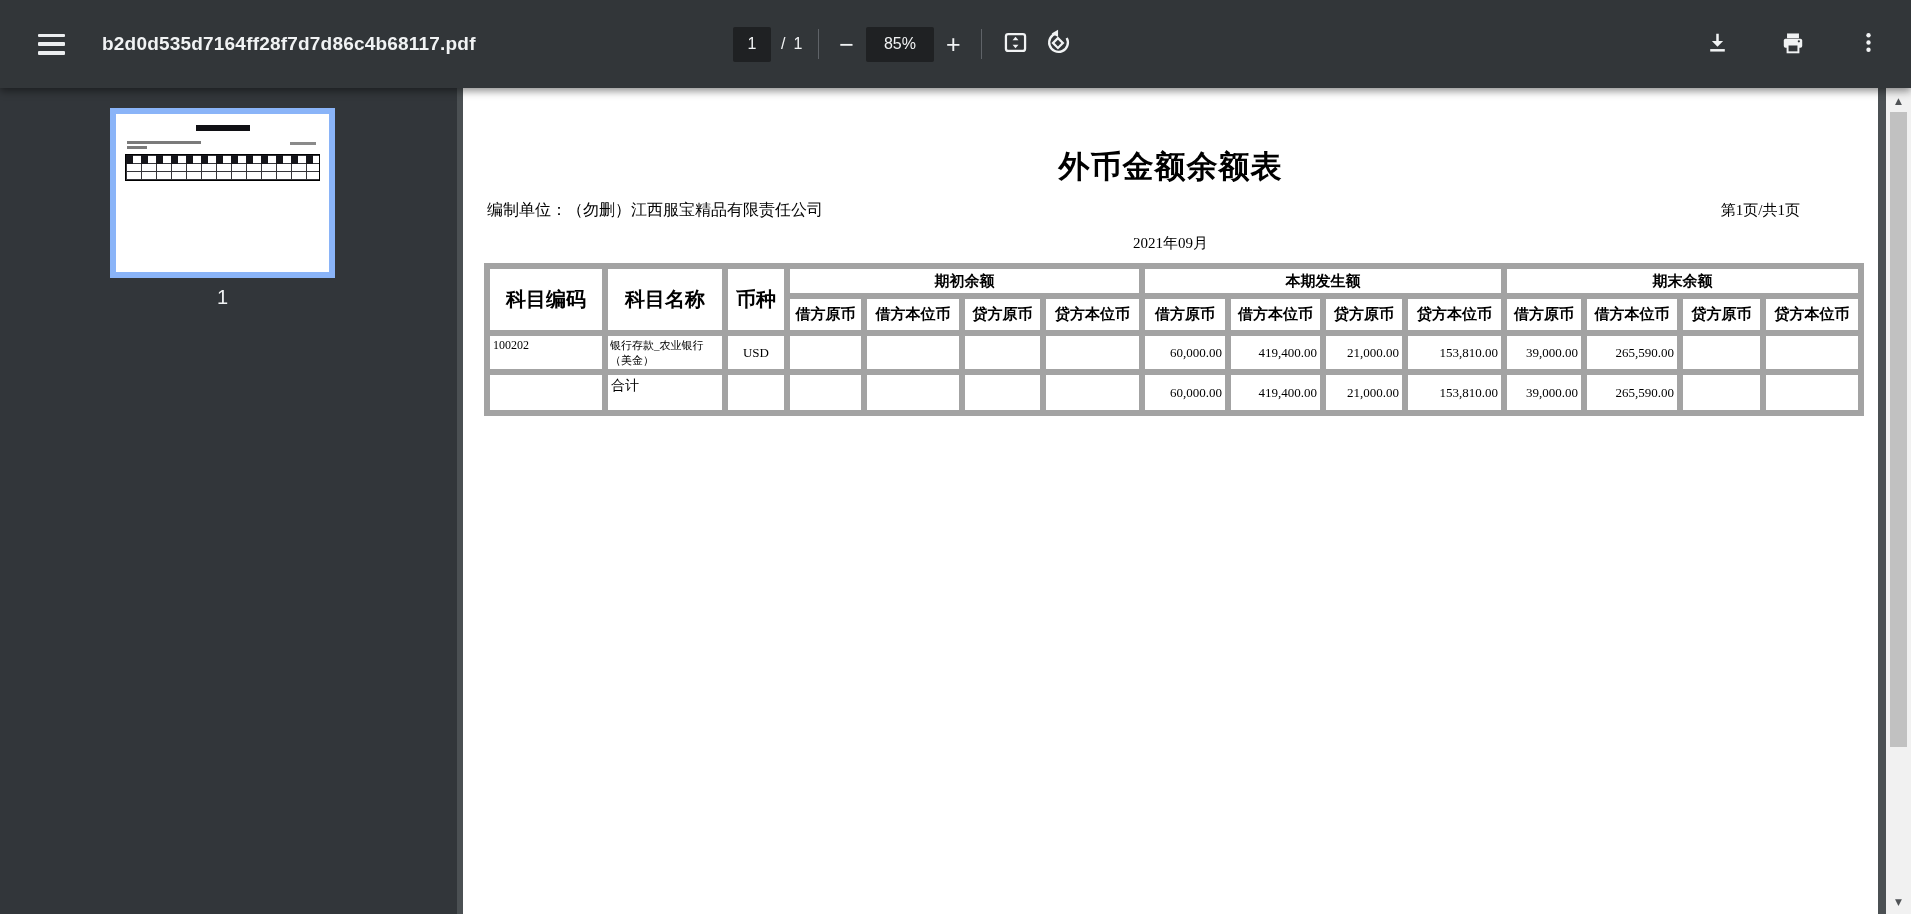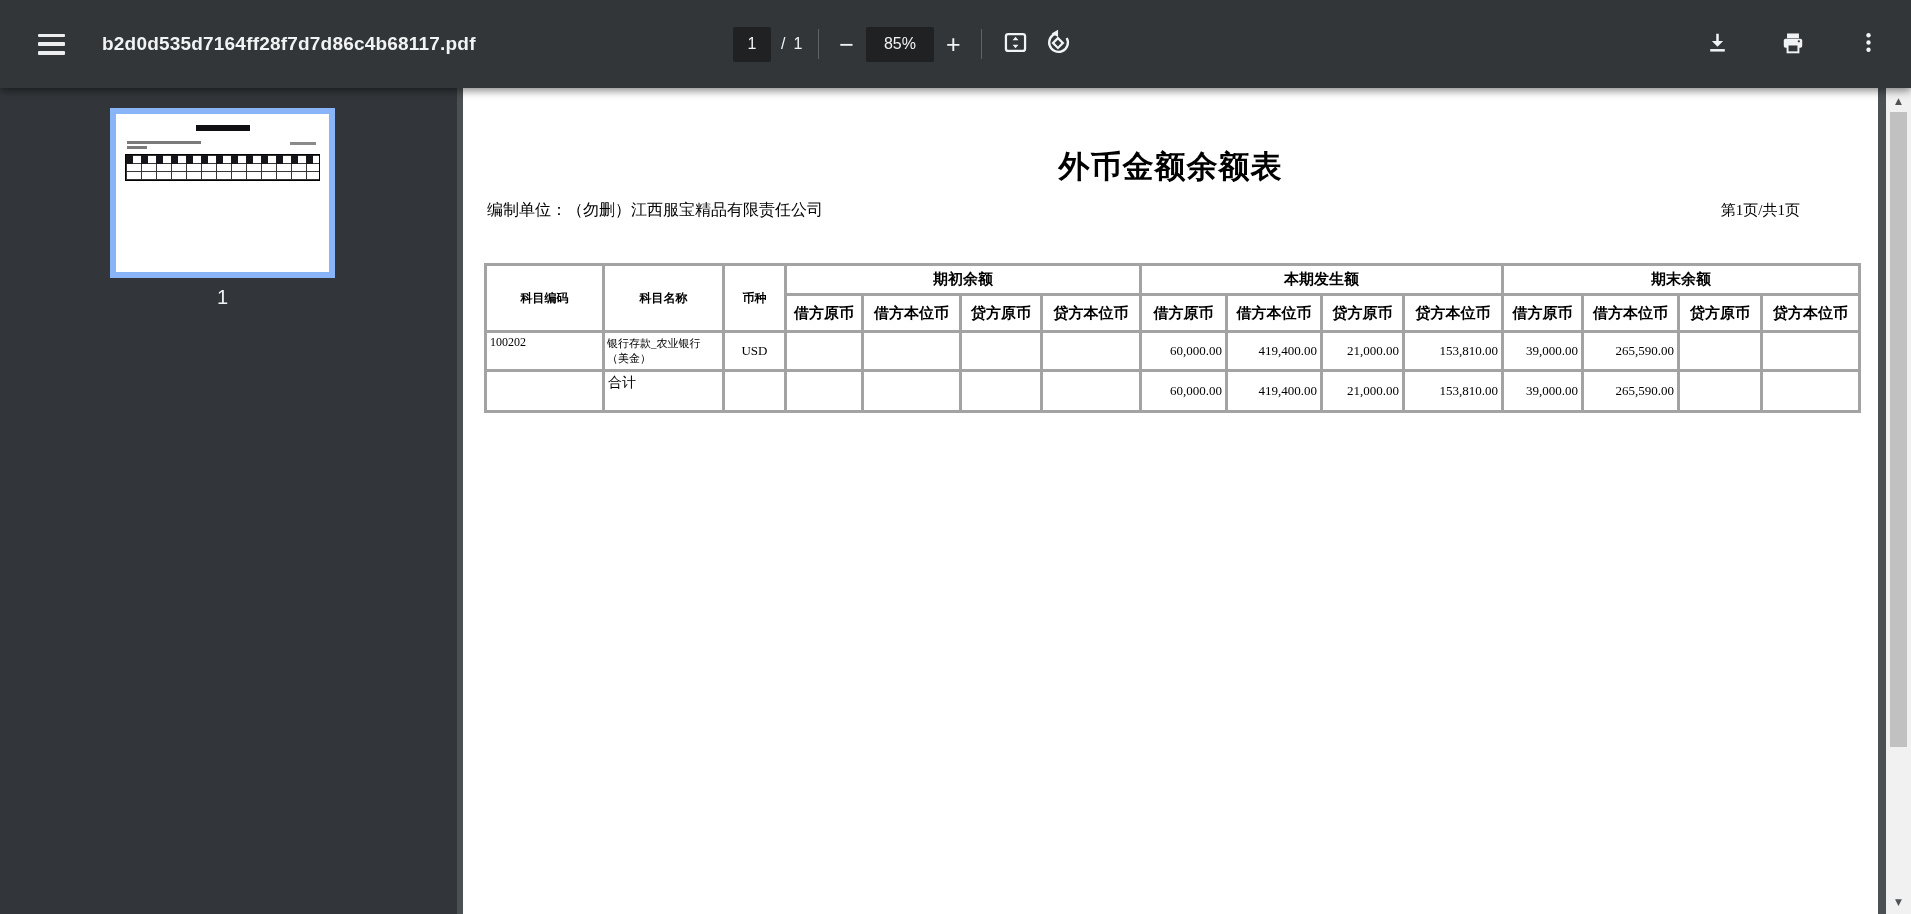--- a/index.html
+++ b/index.html
@@ -50,23 +50,23 @@
   .page { position:absolute; left:6px; right:8px; top:0; bottom:0; background:#fff;
           font-family:"Liberation Serif","DejaVu Serif",serif; color:#000; }
   .doc-title { position:absolute; top:58px; left:0; width:100%; text-align:center;
                font-size:31px; font-weight:700; letter-spacing:1px; }
   .prepared { position:absolute; left:24px; top:110px; font-size:16px; line-height:24px; }
   .page-info { position:absolute; right:78px; top:113px; font-size:15px; }
   .period { position:absolute; left:0; top:146px; width:100%; text-align:center; font-size:15px; }
 
   .fx-table { position:absolute; left:21px; top:175px; border-collapse:collapse; table-layout:fixed;
               border:2px solid #000; }
-  .fx-table th, .fx-table td { border:3px solid #a3a3a3; overflow:hidden; }
+  .fx-table th, .fx-table td { border:6px solid #a3a3a3; overflow:hidden; }
   .fx-table th { font-size:15px; font-weight:700; text-align:center; }
-  th.fixed-h { font-size:12px; }
+  th.fixed-h { font-size:20px; }
   .gs { border-left-width:2px !important; }
   tr.row-a { height:30px; }
   tr.row-b { height:37px; }
   tr.row-c { height:39px; }
   tr.row-d { height:41px; }
   tr.row-c td, tr.row-d td { border-top-width:2px; }
   td.cell-code { font-size:12px; vertical-align:top; padding:2px 0 0 3px;margin-top:42px; }
   td.cell-name { font-size:11px; vertical-align:middle; line-height:15px; padding:1px 2px; }
   td.cell-cur  { font-size:13px; text-align:center; vertical-align:middle; }
   td.cell-amt  { font-size:13px; text-align:right; vertical-align:middle; padding-right:3px; }
@@ -168,20 +168,21 @@
     <div class="thumb-label">1</div>
   </div>
 
   <div class="content">
     <div class="page">
       <div class="doc-title">外币金额余额表</div>
       <div class="prepared">
         <div>编制单位：（勿删）江西服宝精品有限责任公司</div>
       </div>
       <div class="page-info">第1页/共1页</div>
+      <div class="period">2021年09月</div>
 
       <table class="fx-table">
         <colgroup>
           <col style="width:118px">
             <col style="width:120px">
             <col style="width:62px">
           <col style="width:77px">
             <col style="width:98px">
             <col style="width:81px">
             <col style="width:99px">

